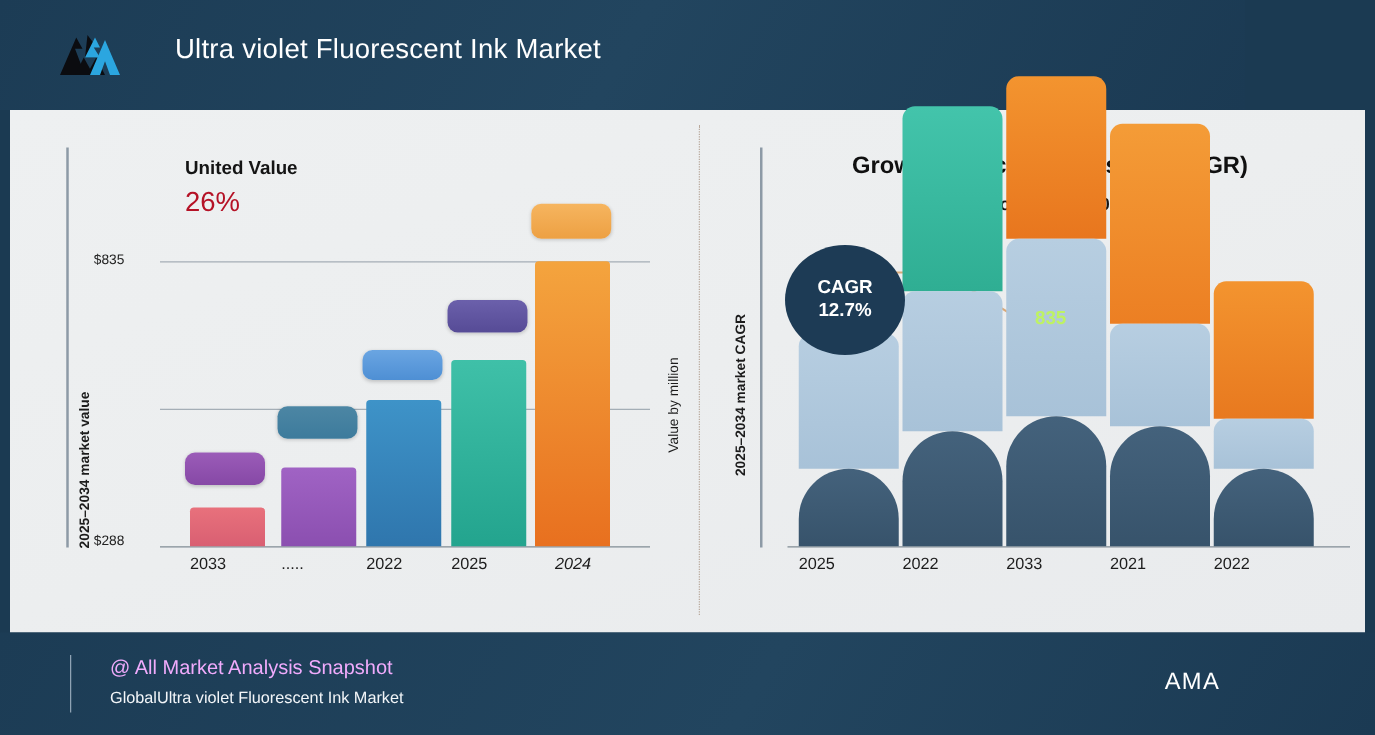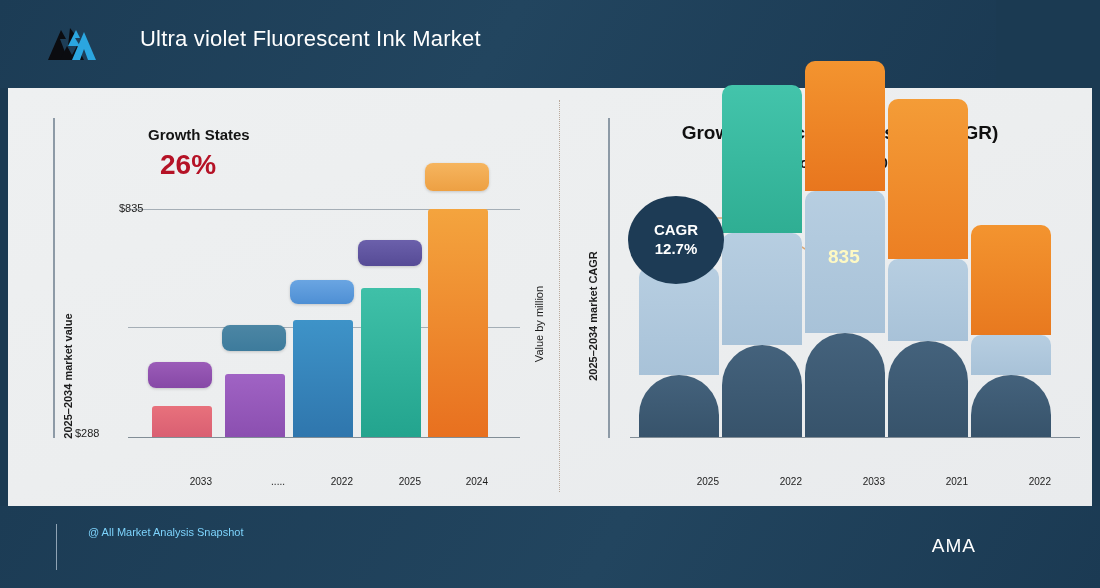--- a/index.html
+++ b/index.html
@@ -37,32 +37,32 @@
 
   
   .axis-line{position:absolute;background:#8d9aa6;}
   .axis-title{
     position:absolute;font-size:11px;font-weight:bold;color:#1c1c1c;
     transform-origin:50% 50%;white-space:nowrap;
   }
   .rot-left{transform:rotate(-90deg);}
   .gridline{position:absolute;height:1px;background:#98a2ab;opacity:.85;}
   .tick{position:absolute;font-size:11px;color:#222;white-space:nowrap;}
-  .cat{position:absolute;font-size:10px;color:#1c1c1c;text-align:right;white-space:nowrap;margin-top:33px;}
+  .cat{position:absolute;font-size:13px;color:#1c1c1c;text-align:left;white-space:nowrap;}
 
   
   .lbar{position:absolute;border-radius:3px 3px 0 0;}
   .lcap{position:absolute;border-radius:8px;box-shadow:0 1px 3px rgba(0,0,0,.18);}
   .callout-country{
     position:absolute;left:148px;top:126px;
     font-size:15px;font-weight:bold;color:#141414;
   }
   .callout-pct{
-    position:absolute;left:160px;top:149px;
-    font-size:28px;font-weight:bold;color:#b51226;
+    position:absolute;left:148px;top:149px;
+    font-size:22px;font-weight:normal;color:#b51226;
   }
 
   
   .rtitle{
     position:absolute;top:122px;width:480px;left:600px;text-align:center;
     font-size:19px;font-weight:bold;color:#101010;
   }
   .rsub{
     position:absolute;top:155px;width:480px;left:600px;text-align:center;
     font-size:14px;font-weight:bold;color:#141414;
@@ -72,32 +72,32 @@
   .seg-top{border-radius:10px 10px 0 0;}
   .seg-mid{border-radius:10px 10px 0 0;}
   .seg-bot{border-radius:40px 40px 0 0;}
   .bubble{
     position:absolute;left:628px;top:196px;width:96px;height:88px;
     border-radius:50%;background:#1d3b55;
     display:flex;flex-direction:column;align-items:center;justify-content:center;
     color:#fff;font-weight:bold;font-size:15px;line-height:1.25;
   }
   .value-label{
-    position:absolute;font-size:19px;font-weight:bold;color:#fef9c3;
+    position:absolute;font-size:15px;font-weight:bold;color:#bef264;
   }
 
   
   .footer{
     position:absolute;left:0;top:506px;width:1100px;height:82px;
     background:linear-gradient(120deg,#1c3c55 0%,#22455f 55%,#1b3a53 100%);
   }
   .footer-rule{
     position:absolute;left:56px;top:524px;width:1px;height:46px;background:#8fa3b4;
   }
-  .footer-l1{position:absolute;left:88px;top:526px;font-size:11px;color:#7dd3fc;}
+  .footer-l1{position:absolute;left:88px;top:526px;font-size:16px;color:#f0abfc;}
   .footer-l2{position:absolute;left:88px;top:550px;font-size:13px;color:#f2f5f8;}
   .footer-ama{position:absolute;right:124px;top:535px;font-size:19px;color:#ffffff;letter-spacing:1px;}
 </style>
 </head>
 <body>
 
 <div class="root">
 
   <div class="header">
     <svg class="logo-mark" viewBox="0 0 52 38">
@@ -116,24 +116,24 @@
   <div>
 
     <div class="axis-line" style="left:53px;top:118px;width:2px;height:320px;"></div>
     <div class="axis-title rot-left" style="left:-7px;top:370px;width:150px;text-align:center;">2025–2034 market value</div>
     <div class="axis-title rot-left" style="left:464px;top:318px;width:150px;text-align:center;font-weight:normal;font-size:11px;">Value by million</div>
 
     <div class="gridline" style="left:128px;top:209px;width:392px;"></div>
     <div class="gridline" style="left:128px;top:327px;width:392px;"></div>
     <div class="gridline" style="left:128px;top:437px;width:392px;background:#6f7b86;"></div>
 
-    <div class="tick" style="left:75px;top:202px;margin-left:44px;">$835</div>
+    <div class="tick" style="left:75px;top:202px;">$835</div>
     <div class="tick" style="left:75px;top:427px;">$288</div>
 
-    <div class="callout-country">Growth States</div>
+    <div class="callout-country">United Value</div>
     <div class="callout-pct">26%</div>
 
     <div class="lbar" style="left:152px;top:406px;width:60px;height:31px;
          background:linear-gradient(180deg,#e8717c 0%,#d95f72 100%);"></div>
     <div class="lcap" style="left:148px;top:362px;width:64px;height:26px;
          background:linear-gradient(180deg,#9b5cb8 0%,#8648a6 100%);"></div>
 
     <div class="lbar" style="left:225px;top:374px;width:60px;height:63px;
          background:linear-gradient(180deg,#a063c4 0%,#8b4fb0 100%);"></div>
     <div class="lcap" style="left:222px;top:325px;width:64px;height:26px;
@@ -152,21 +152,21 @@
     <div class="lbar" style="left:428px;top:209px;width:60px;height:228px;
          background:linear-gradient(180deg,#f4a43e 0%,#e8701f 100%);"></div>
     <div class="lcap" style="left:425px;top:163px;width:64px;height:28px;
          background:linear-gradient(180deg,#f6b košik 0%,#eda043 100%);
          background:linear-gradient(180deg,#f6b55f 0%,#eda043 100%);"></div>
 
     <div class="cat" style="left:152px;top:443px;width:60px;">2033</div>
     <div class="cat" style="left:225px;top:443px;width:60px;">.....</div>
     <div class="cat" style="left:293px;top:443px;width:60px;">2022</div>
     <div class="cat" style="left:361px;top:443px;width:60px;">2025</div>
-    <div class="cat" style="left:428px;top:443px;width:60px;">2024</div>
+    <div class="cat" style="left:444px;top:443px;width:60px;font-style:italic;">2024</div>
   </div>
 
   <div>
     <div class="axis-line" style="left:608px;top:118px;width:2px;height:320px;"></div>
     <div class="axis-title rot-left" style="left:513px;top:310px;width:160px;text-align:center;">2025–2034 market CAGR</div>
 
     <div class="rtitle">Growth Forecast Snapshot (CAGR)</div>
     <div class="rsub">Outlook (2025–2034)</div>
 
     <div class="gridline" style="left:630px;top:437px;width:450px;background:#6f7b86;"></div>
@@ -216,15 +216,16 @@
     <div class="cat" style="left:805px;top:443px;width:80px;">2033</div>
     <div class="cat" style="left:888px;top:443px;width:80px;">2021</div>
     <div class="cat" style="left:971px;top:443px;width:80px;">2022</div>
   </div>
 
   <div class="footer">
     
   </div>
   <div class="footer-rule"></div>
   <div class="footer-l1">@ All Market Analysis Snapshot</div>
+  <div class="footer-l2">GlobalUltra violet Fluorescent Ink Market</div>
   <div class="footer-ama">AMA</div>
 
 </div>
 
 </body></html>

